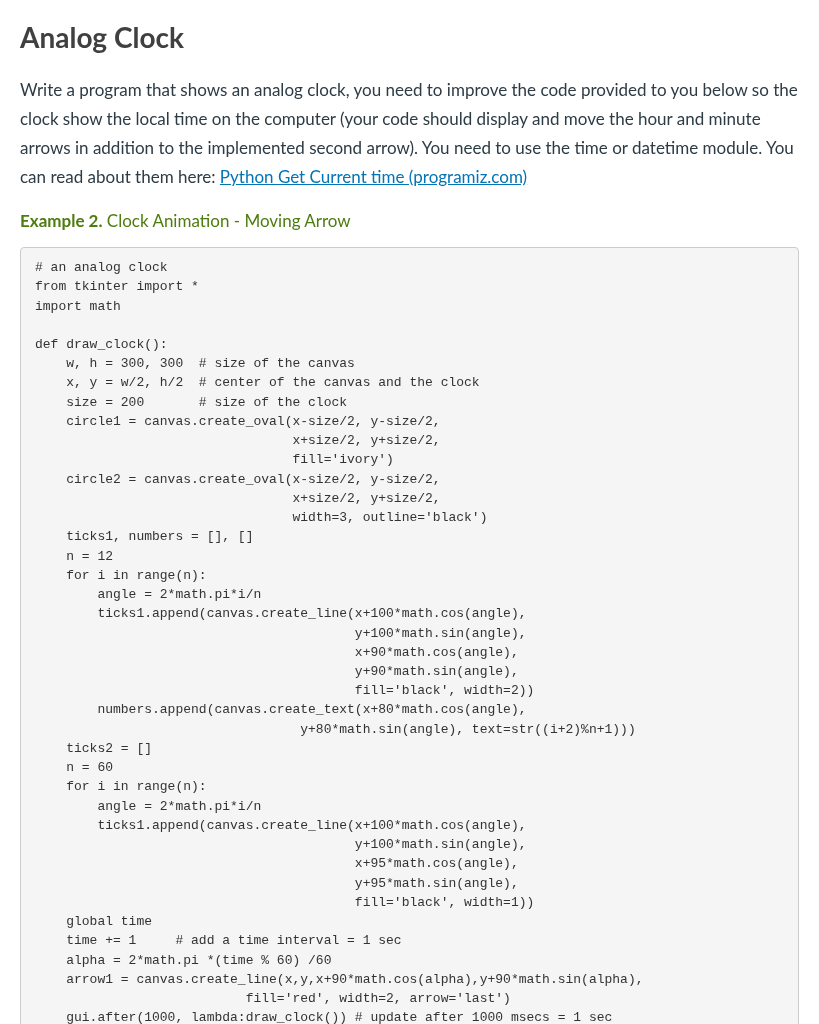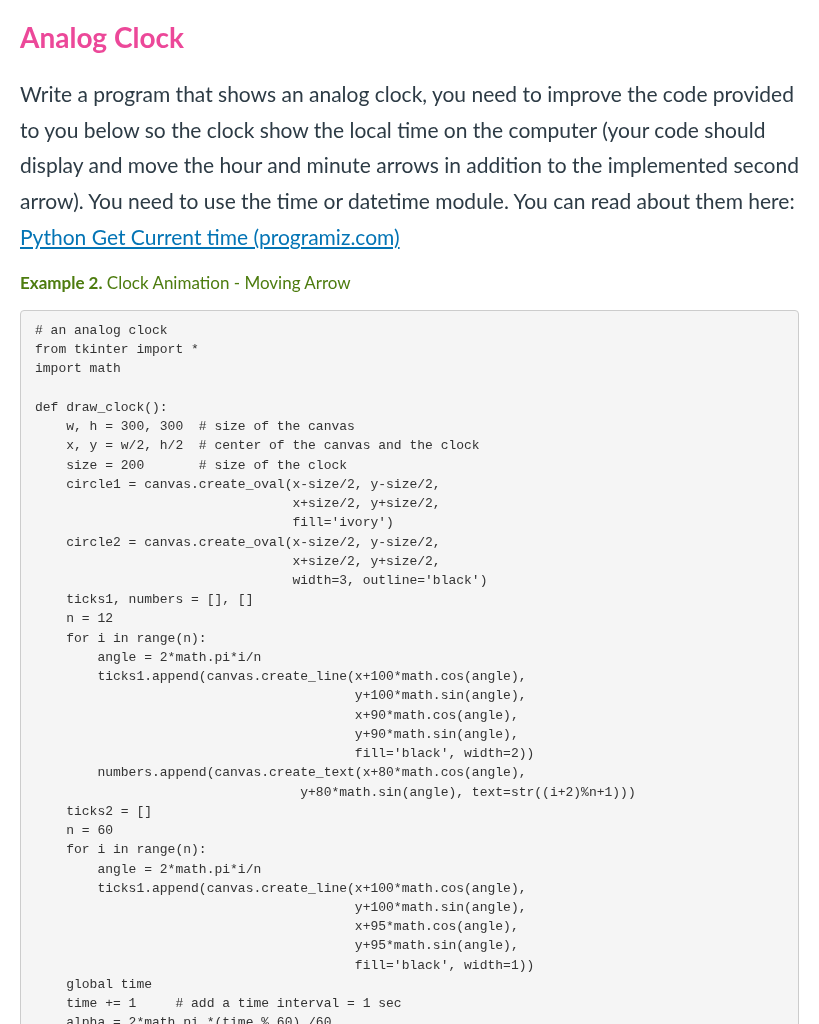--- a/index.html
+++ b/index.html
@@ -10,25 +10,25 @@
     color: #2d3b45;
     background: #ffffff;
     font-size: 16px;
     line-height: 1.5;
     width: 819px;
   }
   h2.page-title {
     font-size: 28px;
     font-weight: 700;
     margin: 0 0 18px 0;
-    color: #ec4899;
+    color: #404040;
   }
   p.intro {
     margin: 8px 0 16px 0;
-    font-size: 21px;
+    font-size: 17px;
     line-height: 1.7;
     color: #2d3b45;
   }
   a.ext-link {
     color: #0374b5;
     text-decoration: underline;
   }
   .example-label {
     font-size: 17px;
     margin: 0 0 14px 0;

